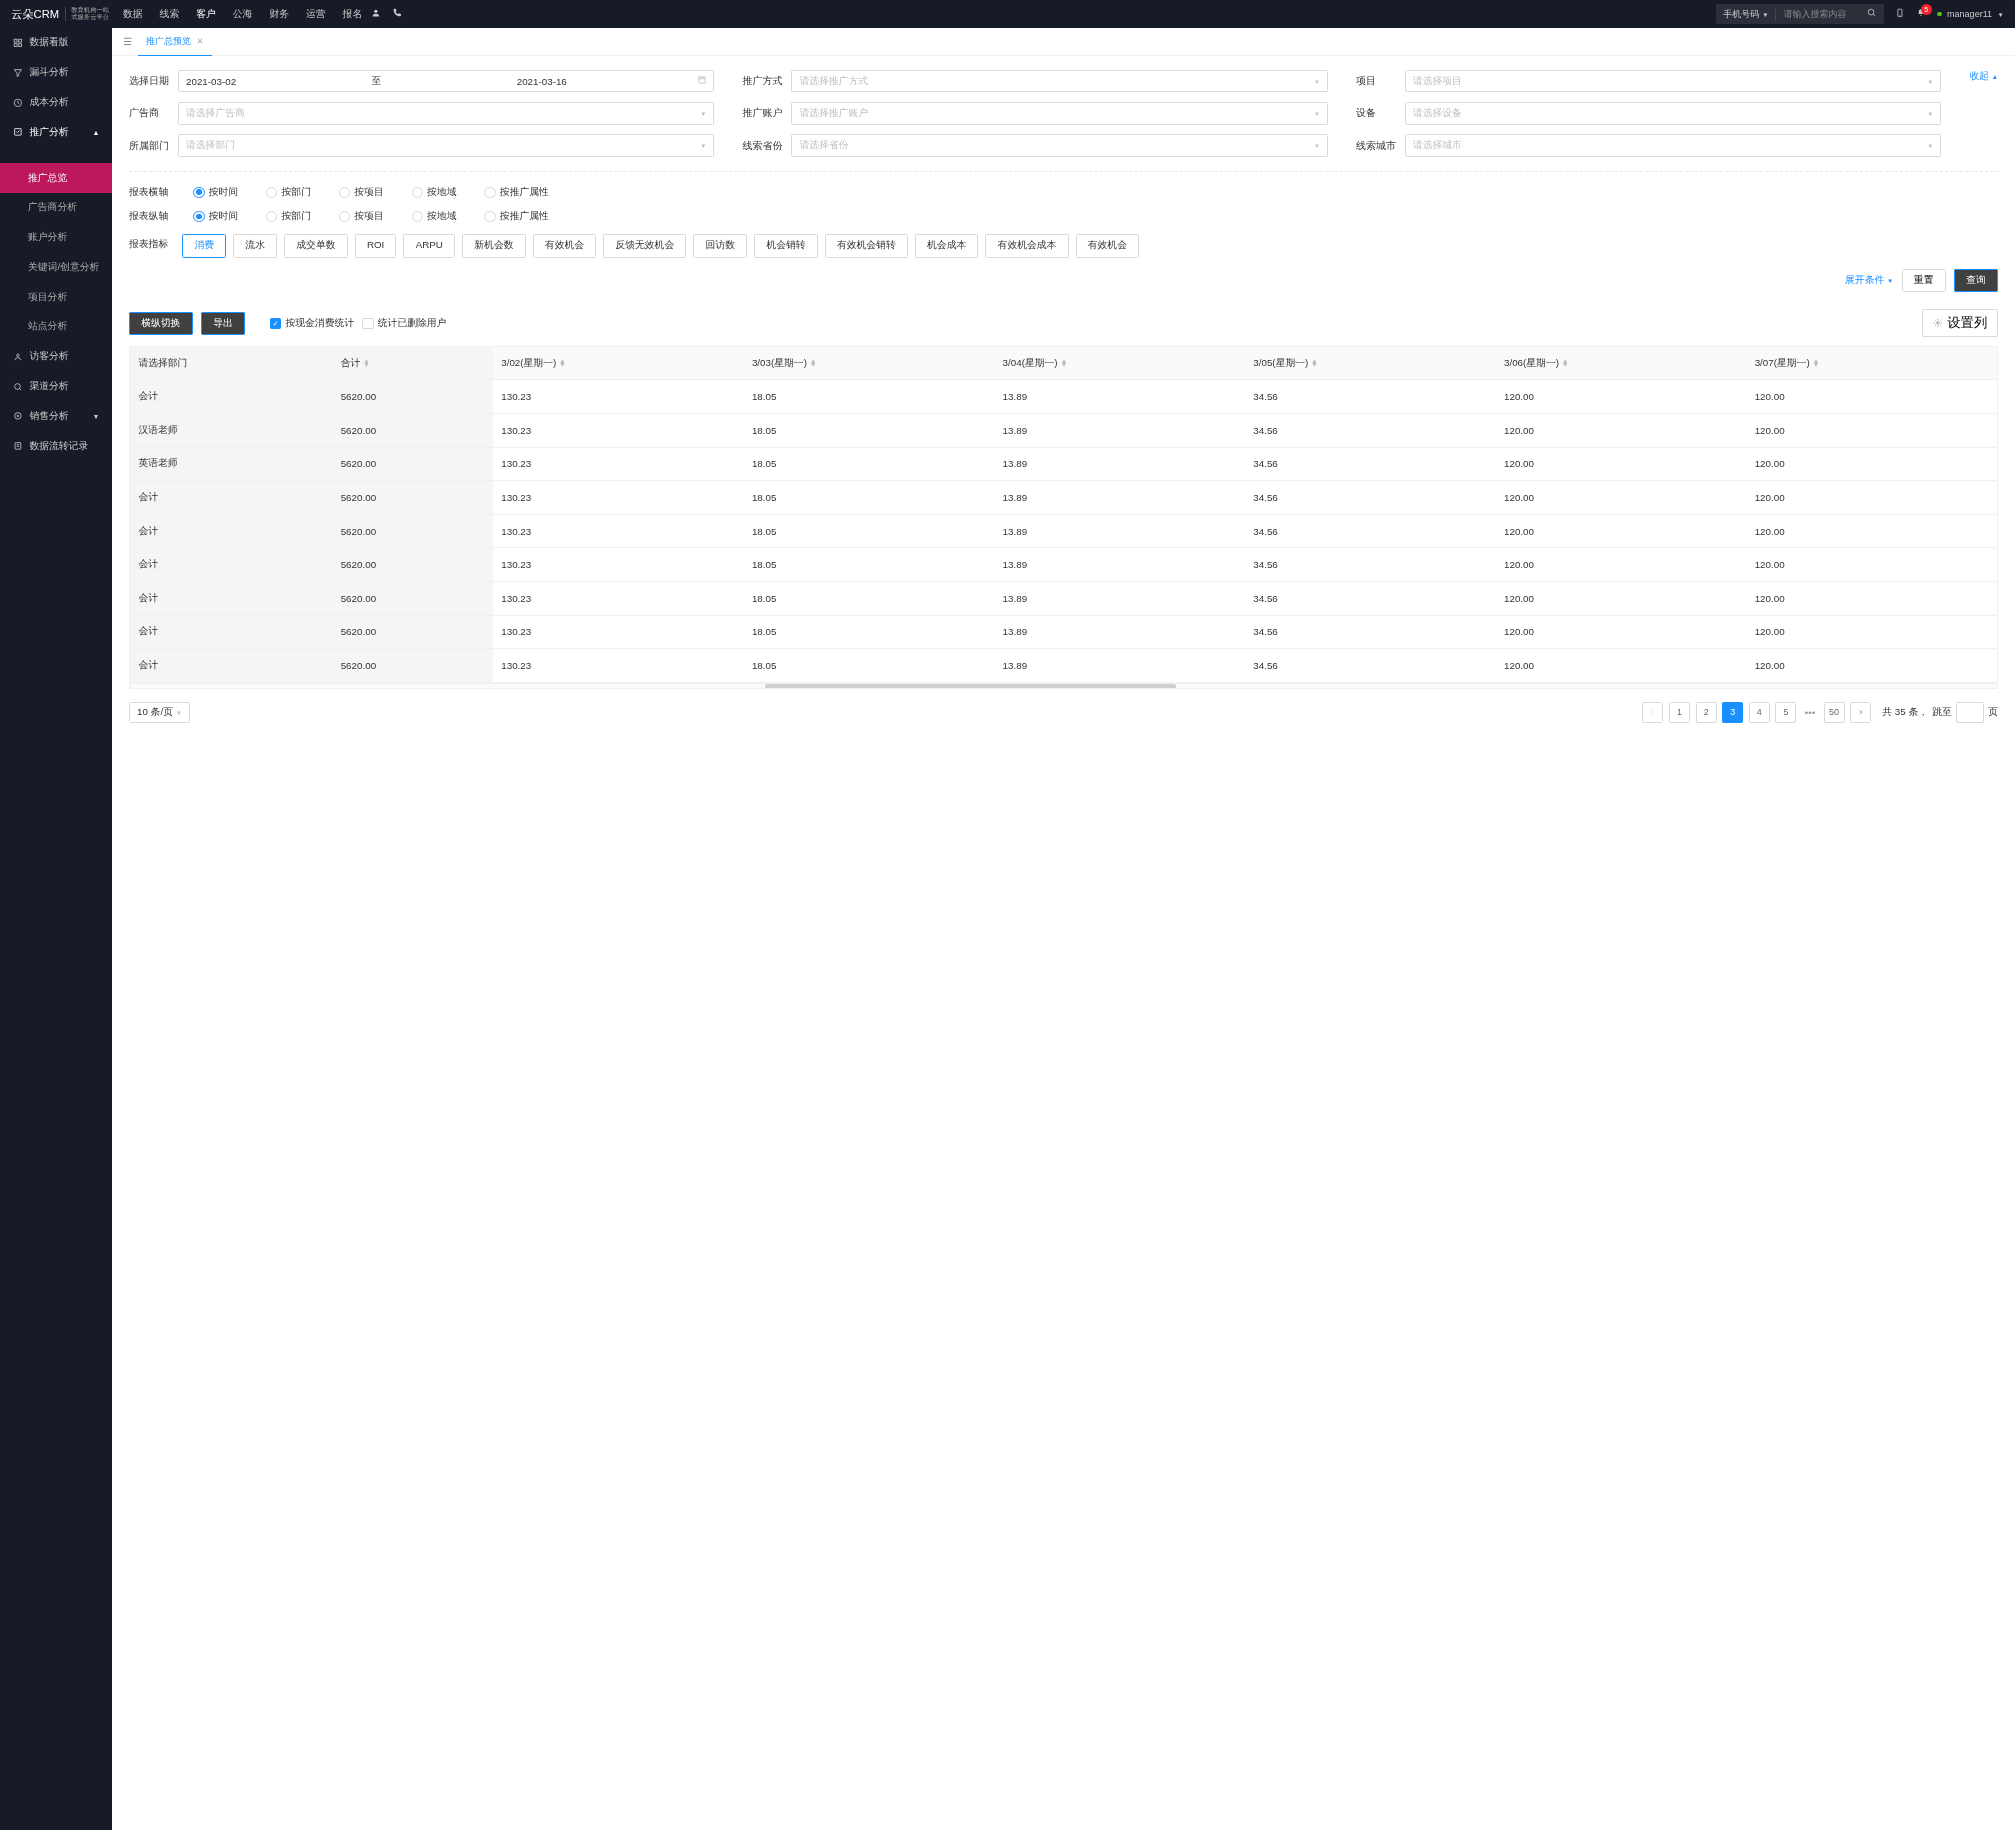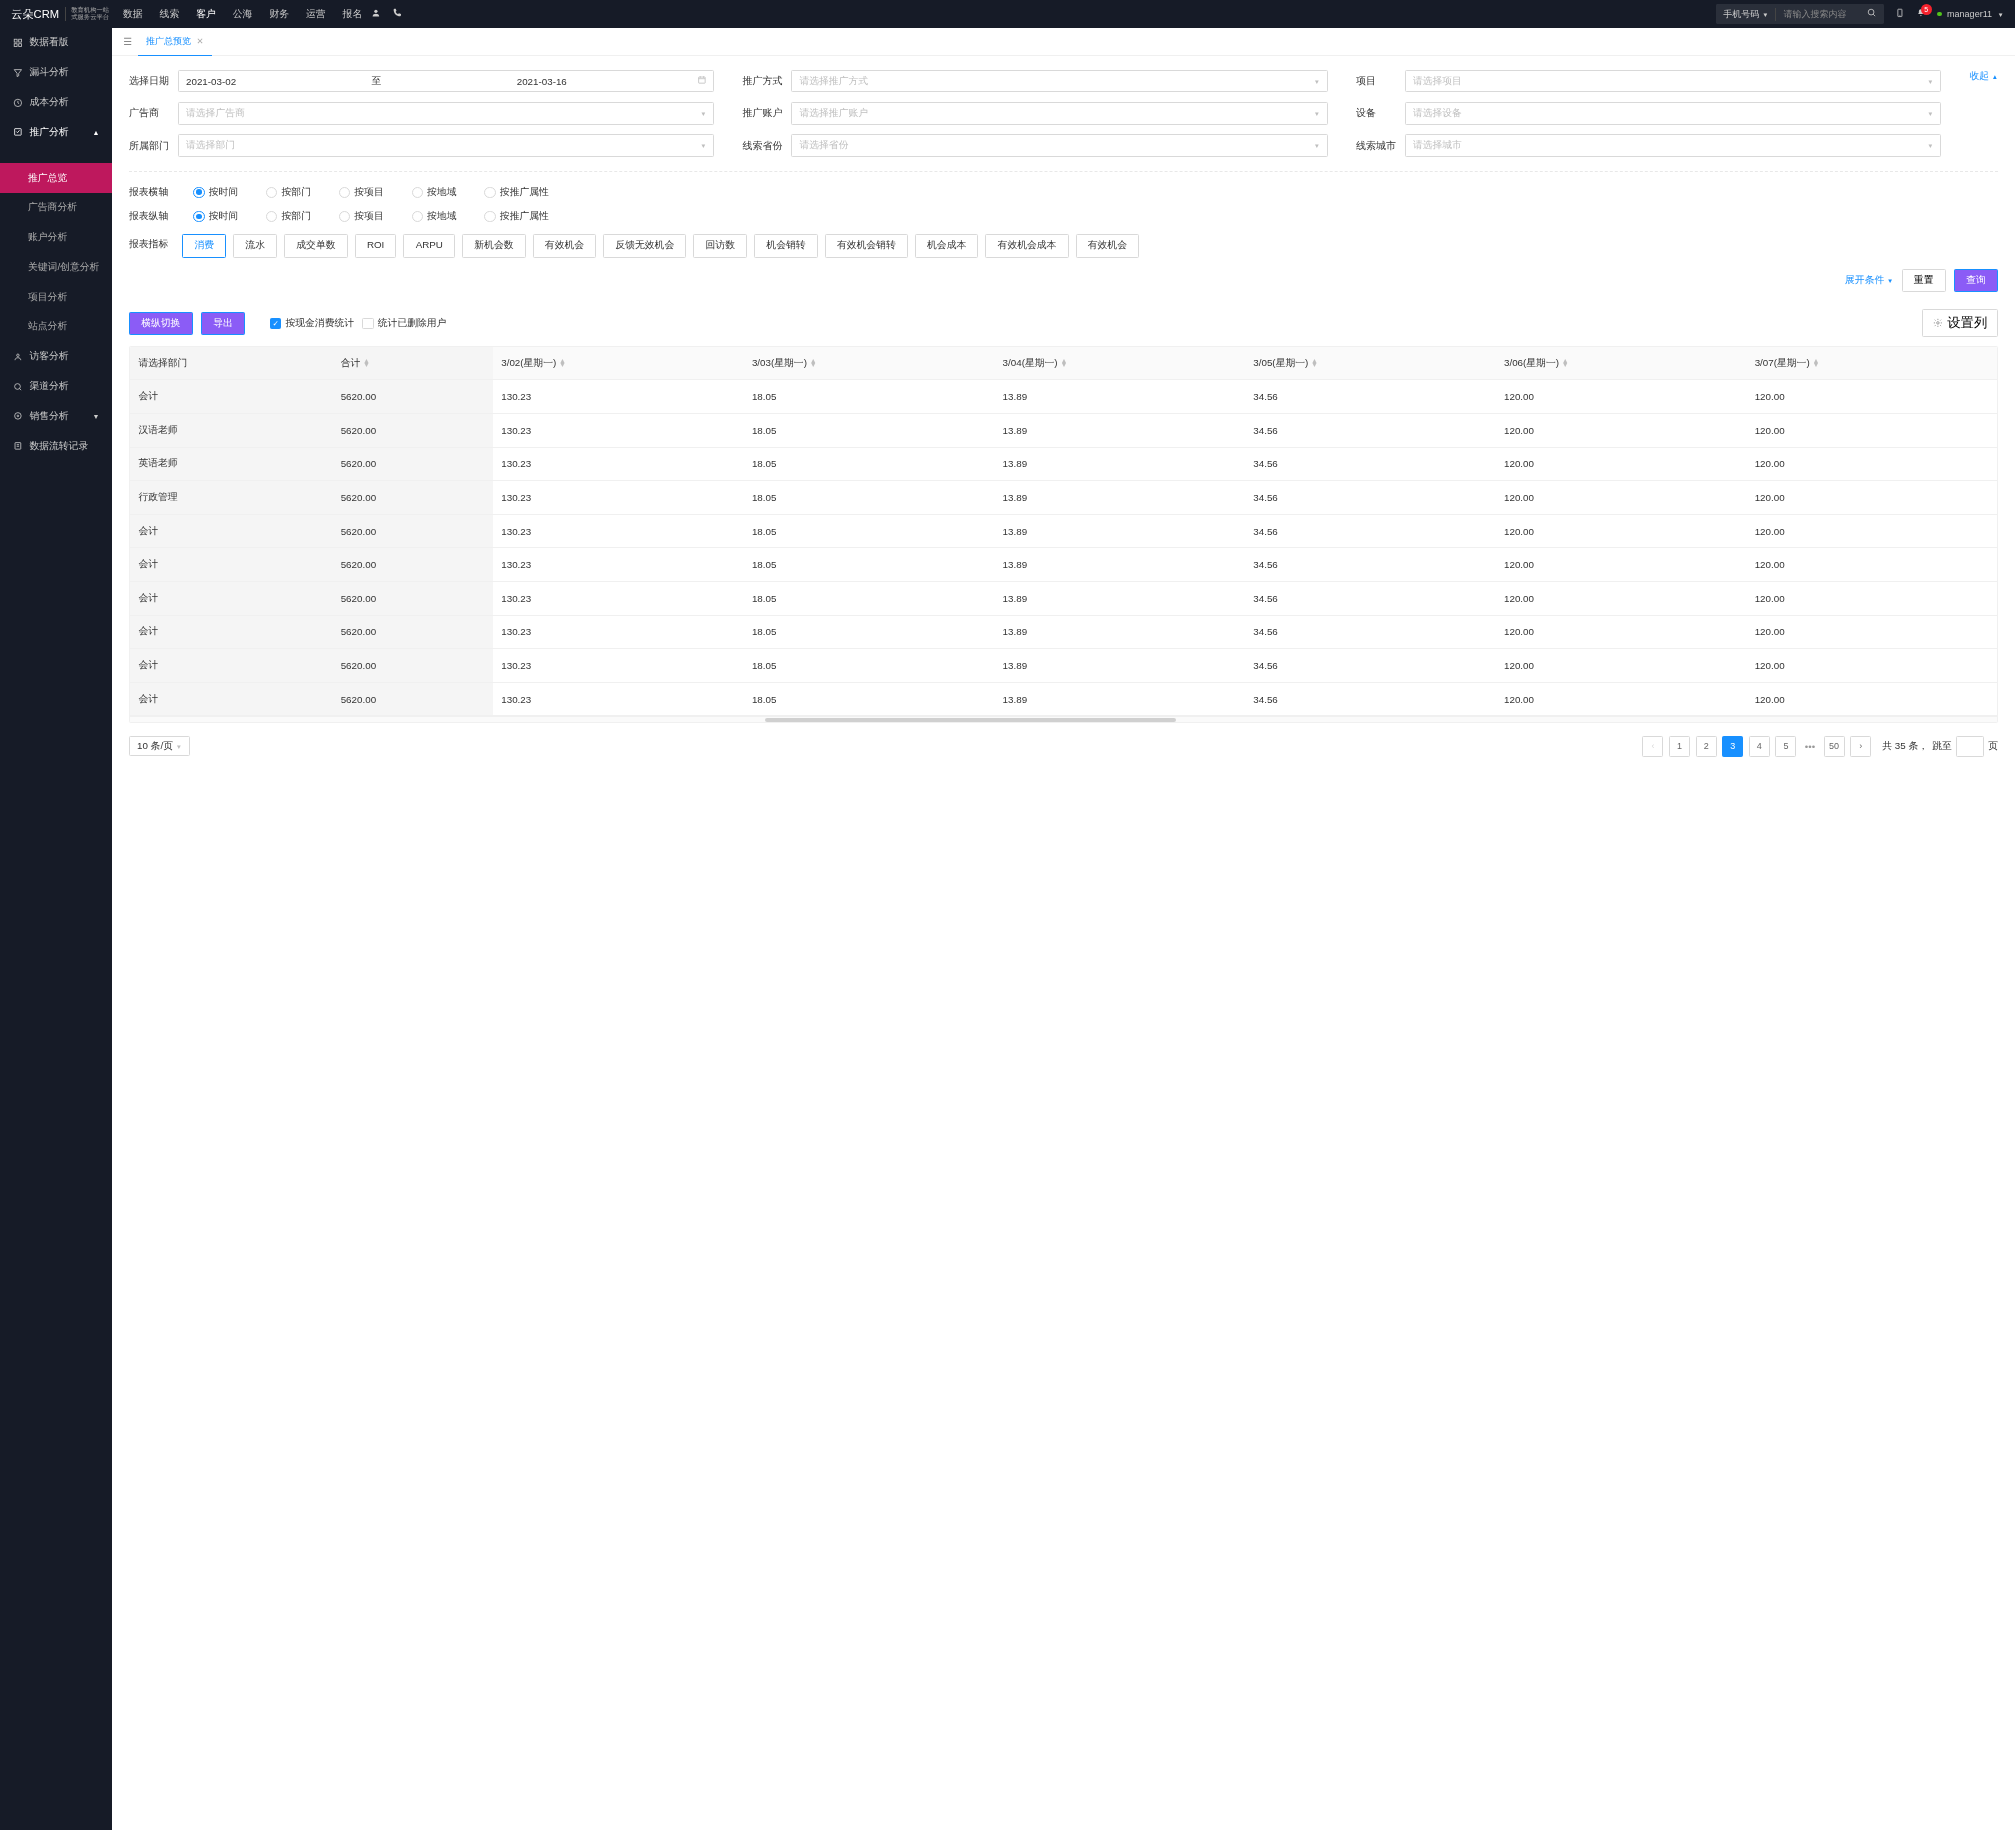--- a/index.html
+++ b/index.html
@@ -67,21 +67,21 @@
     .metric-row { display: flex; align-items: flex-start; gap: 11.2px; }
     .metric-label { width: 42px; color: #333; padding-top: 4.2px; }
     .chips { display: flex; flex-wrap: wrap; gap: 7px; flex: 1; }
     .chip { padding: 4.2px 11.2px; border: 0.7px solid #d9d9d9; border-radius: 1.4px; cursor: pointer; font-size: 9.8px; }
     .chip.active { border-color: #1890ff; color: #1890ff; }
     
     
     .actions { display: flex; align-items: center; justify-content: flex-end; gap: 8.4px; margin-top: 11.2px; }
     .expand-link { color: #1890ff; cursor: pointer; display: flex; align-items: center; gap: 2.8px; }
     .btn { padding: 4.2px 11.2px; border: 0.7px solid #d9d9d9; border-radius: 1.4px; background: #fff; cursor: pointer; font-size: 9.8px; }
-    .btn.primary { background: #8b5cf6; color: #fff; border-color: #1890ff; text-align: center; }
+    .btn.primary { background: #404040; color: #fff; border-color: #1890ff; text-align: center; }
     
     
     .table-toolbar { display: flex; align-items: center; gap: 8.4px; margin: 17px 0 8.4px; }
     .checkbox { display: flex; align-items: center; gap: 4.2px; cursor: pointer; font-size: 9.8px; }
     .cb-box { width: 11.2px; height: 11.2px; border: 0.7px solid #d9d9d9; border-radius: 1.4px; display: flex; align-items: center; justify-content: center; }
     .checkbox.checked .cb-box { background: #1890ff; border-color: #1890ff; color: #fff; font-size: 7.7px; }
     .btn-outline { padding: 4.2px 9.8px; border: 0.7px solid #d9d9d9; border-radius: 1.4px; background: #fff; cursor: pointer; display: flex; align-items: center; gap: 4.2px; }
     .btn-outline .gear { color: #888; }
     
     
@@ -494,30 +494,20 @@
                 <td class="fixed">英语老师</td>
                 <td class="fixed">5620.00</td>
                 <td>130.23</td>
                 <td>18.05</td>
                 <td>13.89</td>
                 <td>34.56</td>
                 <td>120.00</td>
                 <td>120.00</td>
               </tr>
               <tr>
-                <td class="fixed">行政管理</td>
-                <td class="fixed">5620.00</td>
-                <td>130.23</td>
-                <td>18.05</td>
-                <td>13.89</td>
-                <td>34.56</td>
-                <td>120.00</td>
-                <td>120.00</td>
-              </tr>
-              <tr>
                 <td class="fixed">会计</td>
                 <td class="fixed">5620.00</td>
                 <td>130.23</td>
                 <td>18.05</td>
                 <td>13.89</td>
                 <td>34.56</td>
                 <td>120.00</td>
                 <td>120.00</td>
               </tr>
               <tr>

